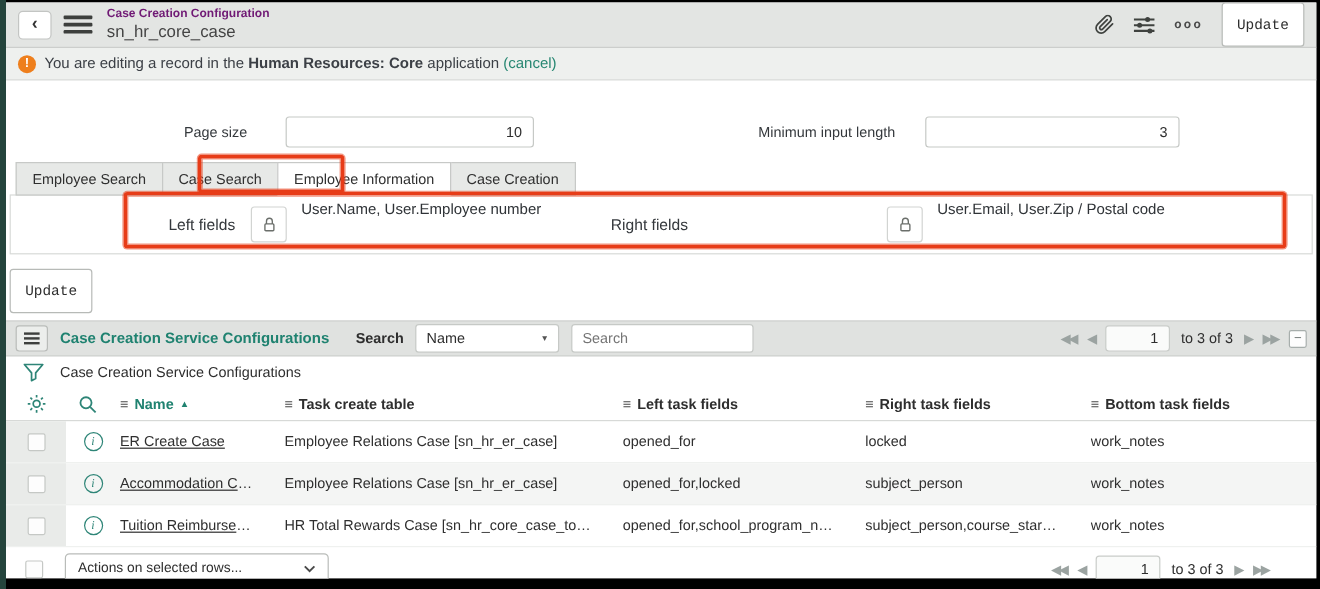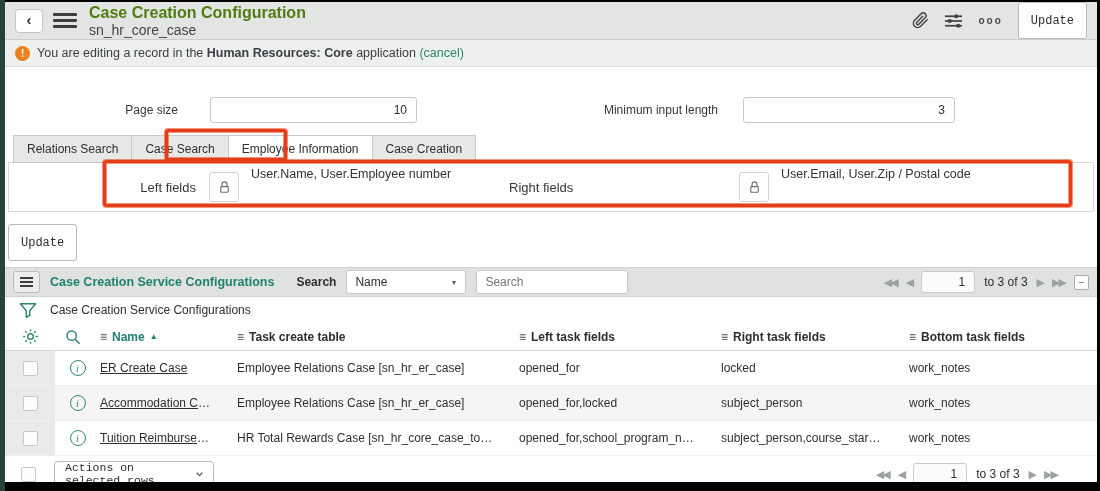--- a/index.html
+++ b/index.html
@@ -8,35 +8,35 @@
   .frame { position:relative; width:1100px; height:491px; background:#000; overflow:hidden; }
   .left-strip { position:absolute; left:0; top:0; width:5px; height:100%; background:#24443c; }
   .screen { position:absolute; left:5px; top:2px; width:1092px; height:480px; background:#fff; overflow:hidden; }
 
   
   .top-bar { height:38px; background:#e3e5e3; border-bottom:1px solid #cccecc; display:flex; align-items:center; padding:0 10px; }
   .back-btn { width:28px; height:24px; background:#fff; border:1px solid #c3c5c3; border-radius:4px; font-size:15px; font-weight:bold; color:#333; display:flex; align-items:center; justify-content:center; margin-right:10px; cursor:pointer; padding-bottom:2px; }
   .menu-icon { width:24px; display:flex; flex-direction:column; gap:3px; margin-right:12px; cursor:pointer; }
   .menu-icon div { height:3px; background:#3d3f3d; border-radius:1px; }
   .title-block { line-height:1.2; }
-  .title { font-size:16px; font-weight:bold; color:#4d7c0f; }
+  .title { font-size:10px; font-weight:bold; color:#701a75; }
   .subtitle { font-size:14px; color:#444; }
   .top-actions { margin-left:auto; display:flex; align-items:center; gap:15px; }
   .icon-btn { background:none; border:none; cursor:pointer; padding:0; display:flex; align-items:center; }
   .more-dots { font-size:10px; font-weight:bold; color:#4a4a4a; letter-spacing:2px; }
   .btn { height:37px; padding:0 12px; background:#fff; border:1px solid #b7bab7; border-radius:3px; font-size:12px; color:#2e2e2e; cursor:pointer; font-family:Liberation Mono, monospace; }
 
   
   .warning-bar { height:27px; background:#eef0ee; border-bottom:1px solid #dadcda; display:flex; align-items:center; padding:0 10px; font-size:12.5px; color:#3c4046; gap:7px; }
   .warn-icon { width:15px; height:15px; border-radius:50%; background:#ee7f1d; color:#fff; font-weight:bold; font-size:11px; display:flex; align-items:center; justify-content:center; flex:none; }
   .warning-bar b { font-weight:bold; }
   .cancel-link { color:#278772; text-decoration:none; cursor:pointer; }
 
   
-  .form-row { position:relative; height:26px; margin-top:30px; font-size:12px; color:#34383c; }
+  .form-row { position:relative; height:26px; margin-top:30px; font-size:12px; color:#34383c;margin-left:28px; }
   .fr-label { position:absolute; top:6px; }
   .lbl-pagesize { left:0; width:173px; text-align:right; }
   .lbl-mininput { left:400px; width:313px; text-align:right; }
   .text-input { position:absolute; height:26px; border:1px solid #c6c9c6; border-radius:3px; font-size:12px; color:#2e2e2e; text-align:right; padding:0 9px; background:#fff; font-family:inherit; }
   .inp-pagesize { left:205px; width:207px; }
   .inp-mininput { left:738px; width:212px; }
 
   
   .tabs-row { display:flex; align-items:flex-end; padding-left:8px; margin-top:12px; position:relative; z-index:2; margin-bottom:-1px; }
   .tab { height:28px; display:flex; align-items:center; padding:0 13px; font-size:12px; color:#2f2f2f; background:#e7e9e7; border:1px solid #c7c9c7; margin-right:-1px; cursor:pointer; white-space:nowrap; }
@@ -92,21 +92,21 @@
   .trow { border-bottom:1px solid #eff1ef; }
   .trow.alt { background:#f4f5f4; }
   .sel-cell { background:#e9ebe9; height:100%; display:flex; align-items:center; justify-content:center; }
   .checkbox { width:15px; height:15px; background:#fdfdfd; border:1px solid #c5c8c5; border-radius:2px; cursor:pointer; }
   .info-icon { width:16px; height:16px; border:1.4px solid #2e8577; border-radius:50%; color:#2e8577; font-size:10px; font-style:italic; font-family:"Liberation Serif", serif; display:flex; align-items:center; justify-content:center; cursor:pointer; }
   .row-link { color:#2f2f2f; text-decoration:underline; cursor:pointer; }
   .cell-txt { white-space:nowrap; overflow:hidden; text-overflow:ellipsis; padding-right:26px; }
 
   
   .bottom-row { height:36px; display:flex; align-items:center; padding-left:16px; gap:18px; }
-  .actions-select { width:160px; height:26px; border:1px solid #b9bcb9; border-radius:4px; display:flex; align-items:center; justify-content:space-between; padding:0 10px; font-size:11.5px; color:#2e2e2e; background:#fff; cursor:pointer;font-family:Liberation Mono, monospace; }
+  .actions-select { width:220px; height:26px; border:1px solid #b9bcb9; border-radius:4px; display:flex; align-items:center; justify-content:space-between; padding:0 10px; font-size:11.5px; color:#2e2e2e; background:#fff; cursor:pointer; }
   .bottom-pag { padding-right:40px; }
 </style>
 </head>
 <body>
 
 <div class="frame">
   <div class="left-strip"></div>
   <div class="screen">
 
     
@@ -159,21 +159,21 @@
     
     <div class="form-row">
       <label class="fr-label lbl-pagesize">Page size</label>
       <input class="text-input inp-pagesize" value="10" style="">
       <label class="fr-label lbl-mininput">Minimum input length</label>
       <input class="text-input inp-mininput" value="3" style="">
     </div>
 
     
     <div class="tabs-row">
-      <div class="tab">Relations Search</div>
+      <div class="tab">Employee Search</div>
       <div class="tab">Case Search</div>
       <div class="tab active">Employee Information</div>
       <div class="tab">Case Creation</div>
     </div>
 
     
     <div class="fields-box">
       <label class="fg-label fgl-left">Left fields</label>
       <div class="lock-box lock-left">
         <svg width="13" height="14" viewBox="0 0 16 17" fill="none" stroke="#6b6f6b" stroke-width="1.4">

